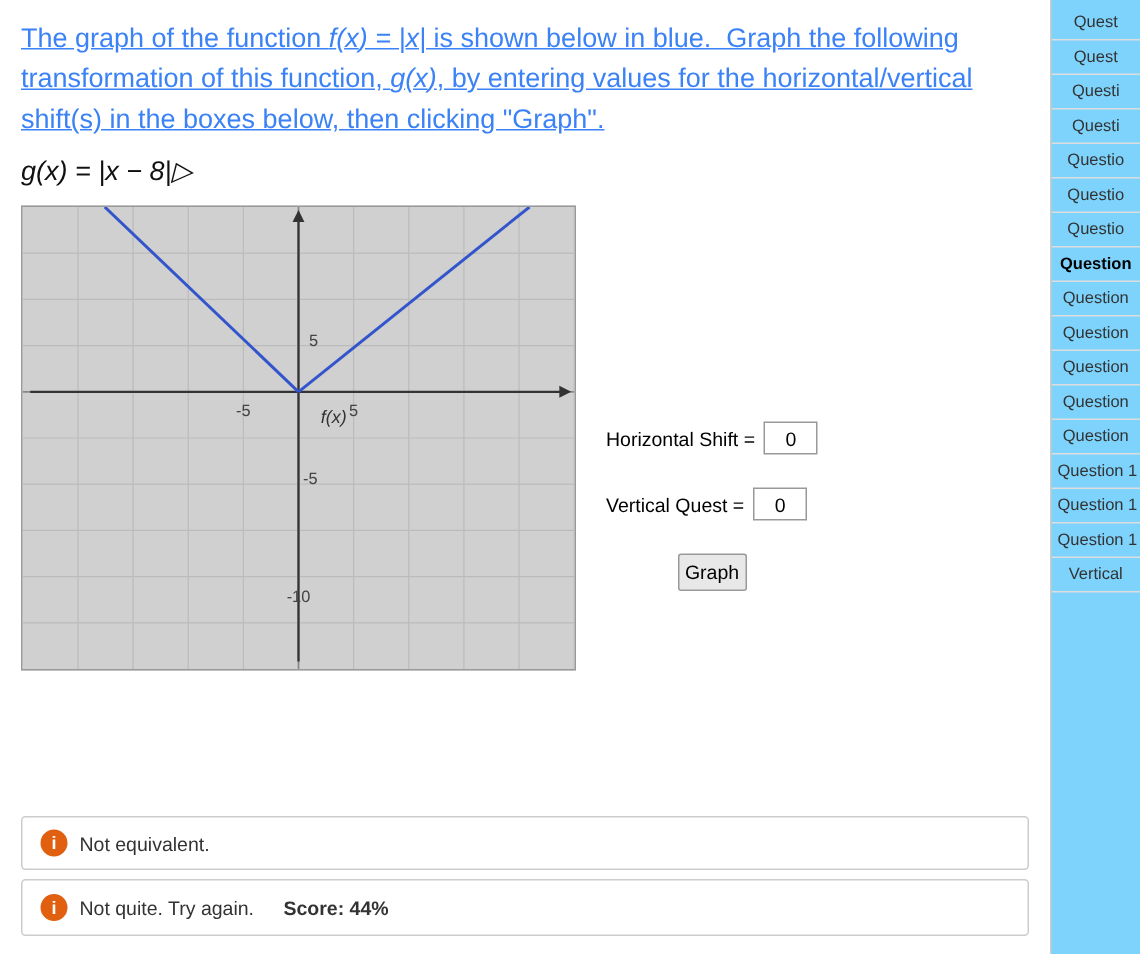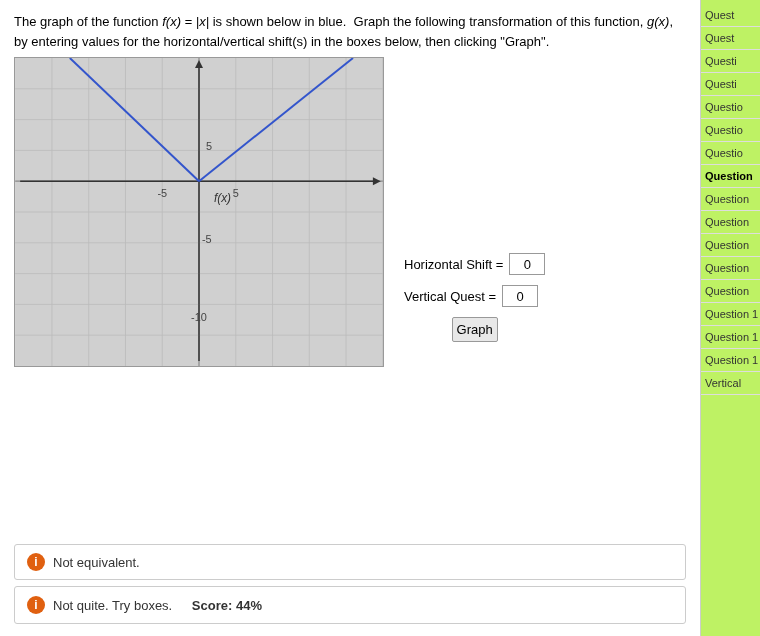--- a/index.html
+++ b/index.html
@@ -17,47 +17,49 @@
       flex: 1;
       padding: 12px 14px;
       display: flex;
       flex-direction: column;
       gap: 6px;
       overflow: hidden;
     }
 
     .sidebar {
       width: 60px;
-      background: #bef264;
+      background: #7dd3fc;
       border-left: 1px solid #ccc;
       display: flex;
       flex-direction: column;
       padding: 4px 0;
       overflow: hidden;
+      text-align: center;
     }
 
     .sidebar-item {
       font-size: 11px;
       color: #333;
       padding: 5px 4px;
       border-bottom: 1px solid #ddd;
       cursor: pointer;
       white-space: nowrap;
       overflow: hidden;
     }
 
     .sidebar-item.active {
       font-weight: bold;
       color: #000;
     }
 
     .problem-text {
-      font-size: 13px;
+      font-size: 18px;
       line-height: 1.5;
-      color: #000000;
+      color: #3b82f6;
+      text-decoration: underline;
     }
 
     .function-display {
       font-size: 18px;
       font-style: italic;
       margin: 4px 0 6px 0;
       color: #111;
     }
 
     .graph-area {
@@ -80,21 +82,21 @@
       width: 100%;
       height: 100%;
     }
 
     .controls-panel {
       display: flex;
       flex-direction: column;
       justify-content: center;
       align-items: flex-start;
       padding: 10px 20px;
-      gap: 10px;
+      gap: 22px;
     }
 
     .shift-row {
       display: flex;
       align-items: center;
       gap: 6px;
       font-size: 13px;
     }
 
     .shift-input {
@@ -167,20 +169,23 @@
 <body>
 
 <div class="main-content">
 
   <div class="problem-text">
     The graph of the function <span class="math"><em>f</em>(<em>x</em>) = |<em>x</em>|</span> is shown below in blue. &nbsp;Graph the following
     transformation of this function, <span class="math"><em>g</em>(<em>x</em>)</span>, by entering values for the horizontal/vertical
     shift(s) in the boxes below, then clicking "Graph".
   </div>
 
+  <div class="function-display">
+    <em>g</em>(<em>x</em>) = |<em>x</em> − 8|▷
+  </div>
 
   <div class="graph-area">
 
     <div class="graph-canvas-container">
       <svg viewBox="0 0 370 310" xmlns="http://www.w3.org/2000/svg">
 
         <rect width="370" height="310" fill="#d0d0d0"></rect>
 
         <line x1="37" y1="0" x2="37" y2="310" stroke="#bbb" stroke-width="0.8"></line>
         <line x1="74" y1="0" x2="74" y2="310" stroke="#bbb" stroke-width="0.8"></line>
@@ -237,21 +242,21 @@
     </div>
   </div>
 
   <div class="not-equivalent-bar">
     <div class="info-icon">i</div>
     <span>Not equivalent.</span>
   </div>
 
   <div class="bottom-feedback">
     <div class="info-icon">i</div>
-    <span>Not quite. Try boxes.</span>
+    <span>Not quite. Try again.</span>
     &nbsp;
     <span class="score-bold">Score: 44%</span>
   </div>
 
 </div>
 
 <div class="sidebar">
   <div class="sidebar-item">Quest</div>
   <div class="sidebar-item">Quest</div>
   <div class="sidebar-item">Questi</div>

